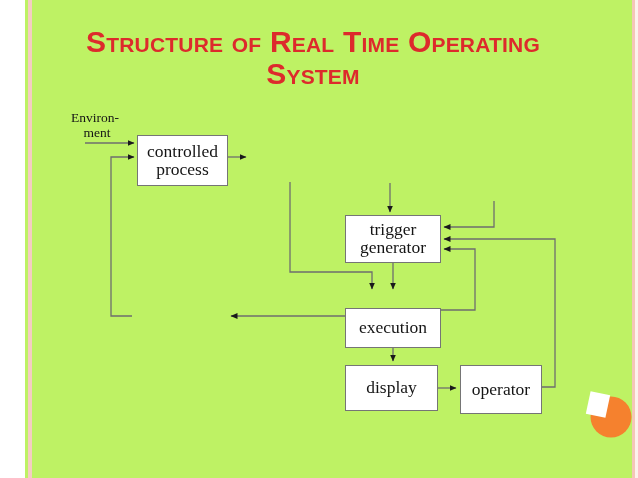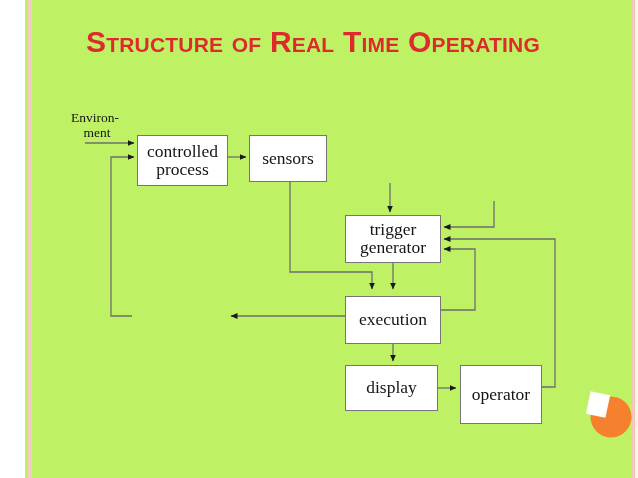--- a/index.html
+++ b/index.html
@@ -33,23 +33,23 @@
     display:flex; align-items:center; justify-content:center;
     text-align:center; font-family:"Liberation Serif", serif;
     font-size:17.5px; line-height:1.02; color:#151515; padding:1px 2px;
   }
   .b-controlled { left:112px; top:135px; width:91px; height:51px; }
   .b-sensors    { left:224px; top:135px; width:78px; height:47px; }
   .b-joblist    { left:328px; top:133px; width:74px; height:50px; }
   .b-clock      { left:442px; top:168px; width:55px; height:33px; }
   .b-trigger    { left:320px; top:215px; width:96px; height:48px;font-family:Liberation Serif, serif; }
   .b-actuators  { left:107px; top:292px; width:95px; height:48px; }
-  .b-execution  { left:320px; top:296px; width:96px; height:48px; }
+  .b-execution  { left:320px; top:308px; width:96px; height:40px; }
   .b-display    { left:320px; top:365px; width:93px; height:46px; }
-  .b-operator   { left:435px; top:365px; width:82px; height:59px; }
+  .b-operator   { left:435px; top:365px; width:82px; height:49px; }
 
   
   .env {
     position:absolute; left:46px; top:110px; width:52px;
     font-family:"Liberation Serif", serif; font-size:13.5px;
     color:#151515; line-height:1.12;
   }
   .env .l2 { text-align:center; }
 
   .connectors { position:absolute; left:0; top:0; pointer-events:none; }
@@ -62,20 +62,21 @@
 
   <div class="vstripe stripe-left"></div>
   <div class="vstripe rb-a"></div>
   <div class="vstripe rb-b"></div>
   <div class="vstripe rb-c"></div>
   <div class="vstripe rb-d"></div>
   <div class="vstripe rb-e"></div>
 
   <div class="title">
     <div>Structure of Real Time Operating</div>
+    <div>System</div>
   </div>
 
   <div class="env">
     <div class="l1">Environ-</div>
     <div class="l2">ment</div>
   </div>
 
   <svg class="connectors" width="638" height="478" viewBox="0 0 638 478">
     <defs>
       <marker id="ah" markerWidth="8" markerHeight="7" refX="6.5" refY="3" orient="auto" markerUnits="userSpaceOnUse">
@@ -92,21 +93,20 @@
       <path d="M517 387 H530 V239 H419" marker-end="url(#ah)"></path>
       <path d="M416 310 H450 V249 H419" marker-end="url(#ah)"></path>
       <path d="M368 263 V289" marker-end="url(#ah)"></path>
       <path d="M320 316 H206" marker-end="url(#ah)"></path>
       <path d="M368 341 V361" marker-end="url(#ah)"></path>
       <path d="M413 388 H431" marker-end="url(#ah)"></path>
     </g>
   </svg>
 
   <div class="dbox b-controlled">controlled process</div>
-  <div class="dbox b-sensors">sensors</div>
   <div class="dbox b-trigger">trigger generator</div>
   <div class="dbox b-execution">execution</div>
   <div class="dbox b-display">display</div>
   <div class="dbox b-operator">operator</div>
 
   <svg class="pac" width="62" height="58" viewBox="0 0 62 58">
     <circle cx="28" cy="27" r="20.5" fill="#f5812e"></circle>
     <rect x="5" y="3" width="20" height="23" fill="#ffffff" transform="rotate(12 15 14.5)"></rect>
   </svg>
 

